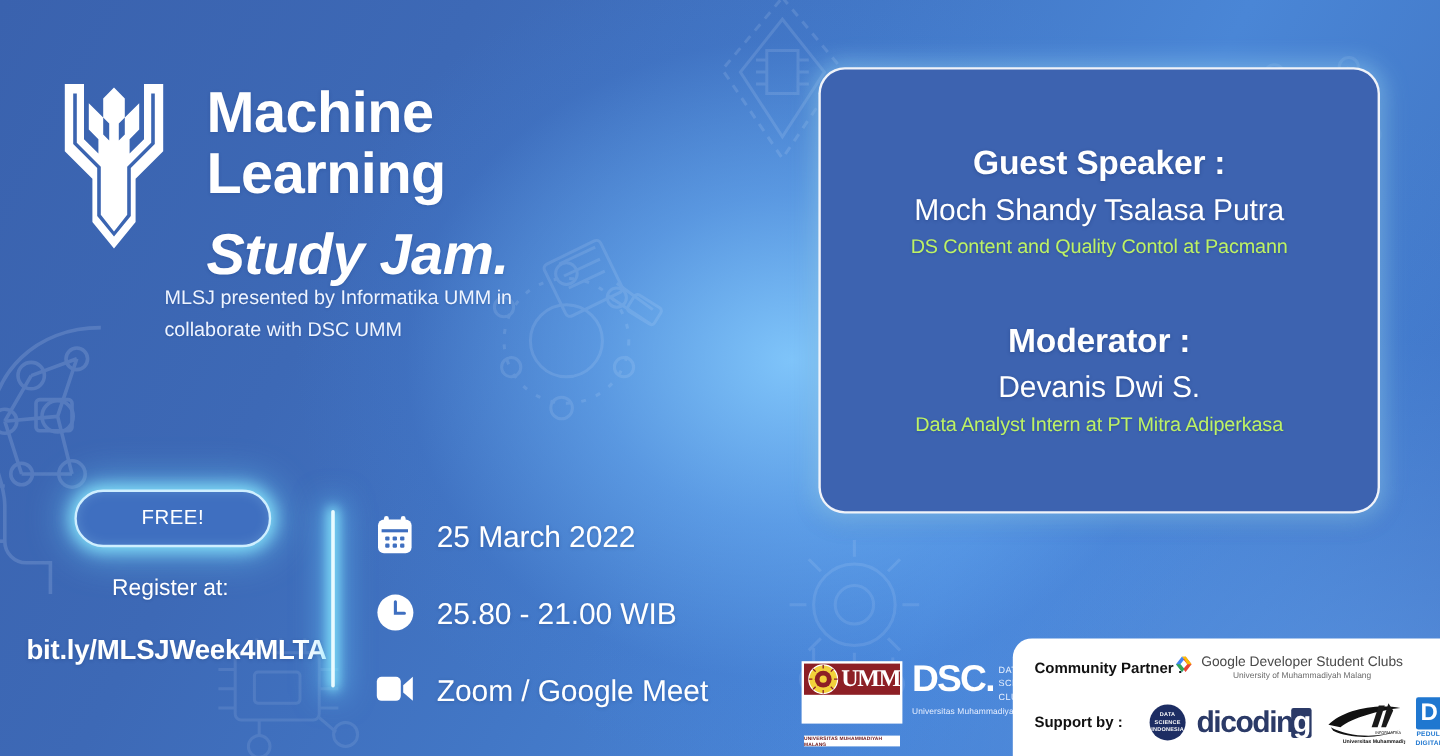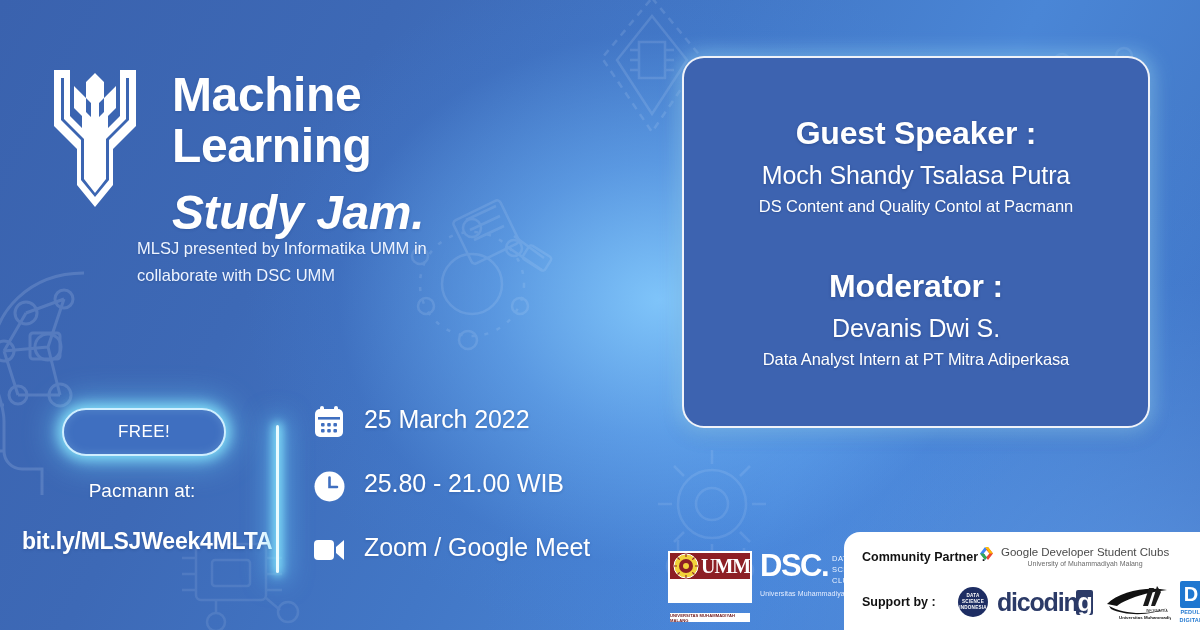--- a/index.html
+++ b/index.html
@@ -67,48 +67,48 @@
   }
 
   .divider{
     position:absolute;left:276px;top:425px;width:3px;height:148px;border-radius:3px;
     background:#e9fbff;
     box-shadow:0 0 10px 3px rgba(135,235,255,.95),0 0 24px 8px rgba(110,210,255,.55);
   }
 
   
   .info-rows{position:absolute;left:312px;top:405px;}
-  .info-row{display:flex;align-items:flex-start;height:58px;margin-bottom:6px;}
+  .info-row{display:flex;align-items:flex-end;height:58px;margin-bottom:6px;}
   .info-row .ico{width:34px;height:34px;margin-right:18px;display:flex;align-items:center;justify-content:center;flex:none;}
   .info-row .ico svg{display:block;}
   .info-row .txt{
     color:#fff;font-size:25px;letter-spacing:-.1px;white-space:nowrap;
     text-shadow:0 1px 3px rgba(20,50,110,.28);
   }
 
   
   .card{
     position:absolute;left:682px;top:56px;width:468px;height:372px;
     border-radius:22px;background:#3d63b0;
     border:2px solid rgba(255,255,255,.92);
     box-shadow:0 0 18px 5px rgba(160,225,255,.45),0 6px 20px rgba(25,55,120,.22);
     display:flex;flex-direction:column;align-items:center;justify-content:center;
     text-align:center;padding:0 22px;box-sizing:border-box;
   }
   .card .role{
-    color:#fff;font-size:32px;font-weight:bold;letter-spacing:-.2px;
+    color:#fff;font-size:28px;font-weight:bold;letter-spacing:-.2px;
     text-shadow:0 1px 3px rgba(15,40,95,.35);
     text-align:center;
   }
   .card .person{
     color:#fff;font-size:25px;margin-top:9px;letter-spacing:-.1px;
     text-shadow:0 1px 3px rgba(15,40,95,.30);
   }
   .card .affil{
-    color:#ffffff;font-size:16.5px;margin-top:7px;letter-spacing:-.1px;
+    color:#bef264;font-size:16.5px;margin-top:7px;letter-spacing:-.1px;
     text-shadow:0 1px 2px rgba(15,40,95,.28);
   }
   .card .spacer{height:52px;}
 
   
   .partner-bar{
     position:absolute;left:844px;top:532px;width:356px;height:98px;
     background:#ffffff;border-top-left-radius:16px;
     display:flex;flex-direction:column;justify-content:center;
     padding:4px 10px 4px 18px;box-sizing:border-box;
@@ -259,21 +259,21 @@
     <div class="l1">Machine Learning</div>
     <div class="l2">Study Jam.</div>
   </div>
 
   <div class="presented">MLSJ presented by Informatika UMM in collaborate with DSC UMM</div>
 
 
   <div class="free-badge">
     <span>FREE!</span>
   </div>
-  <div class="register-label">Pacmann at:</div>
+  <div class="register-label">Register at:</div>
   <div class="register-link">bit.ly/MLSJWeek4MLTA</div>
 
   <div class="divider"></div>
 
   <div class="info-rows">
 
     <div class="info-row">
       <span class="ico">
         <svg width="30" height="32" viewBox="0 0 30 32" fill="#ffffff">
           <rect x="1" y="3" width="28" height="28" rx="5"></rect>

